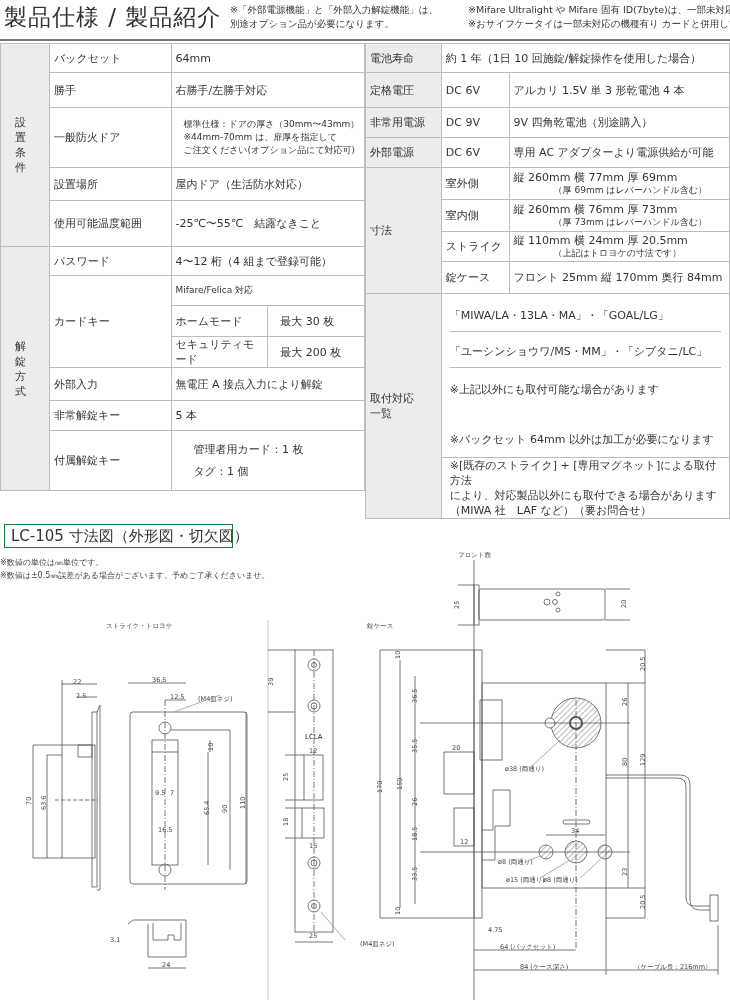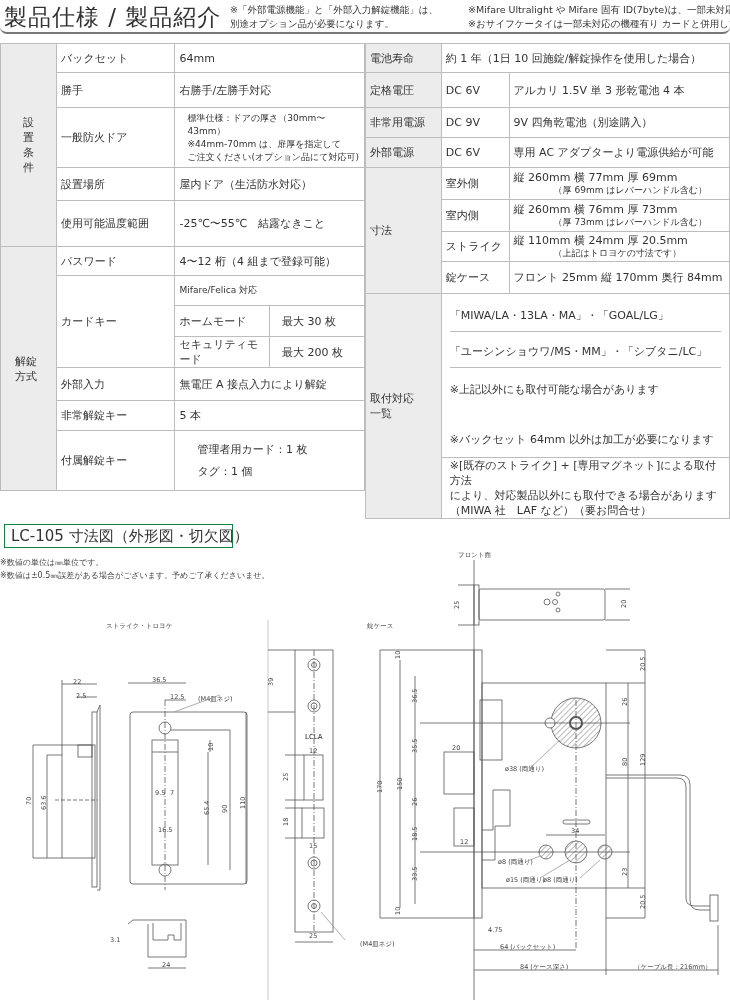--- a/index.html
+++ b/index.html
@@ -1,19 +1,19 @@
 <!DOCTYPE html>
 <html><head>
 <meta charset="utf-8">
 <style>
   * { box-sizing: border-box; margin: 0; padding: 0; }
   html, body { width: 730px; height: 1000px; background: #fff; overflow: hidden; }
   body { font-family: "DejaVu Sans", "Liberation Sans", sans-serif; color: #333; position: relative; }
 
-  .header { position: absolute; left: 0; top: 0; width: 730px; height: 34px; border-bottom: 2px solid #777; border-radius: 7px; }
+  .header { position: absolute; left: 0; top: 0; width: 730px; height: 41px; border-bottom: 2px solid #777; }
   .header .title { position: absolute; left: 4px; top: 2px; font-size: 23px; color: #333; letter-spacing: 1px; white-space: nowrap; }
   .header .note { position: absolute; font-size: 9.5px; color: #333; line-height: 14px; white-space: nowrap; }
   .note-l1 { left: 230px; top: 3px; } .note-l2 { left: 230px; top: 17px; }
   .note-r1 { left: 468px; top: 3px; } .note-r2 { left: 468px; top: 17px; }
 
   table.spec { position: absolute; border-collapse: collapse; font-size: 11px; color: #333; }
   table.spec td { border: 1px solid #bdbdbd; vertical-align: middle; padding: 0 4px; line-height: 15px; }
   td.cat { background: #ececec; }
   td.left { text-align: left !important; padding-left: 12px !important; }
   .small { font-size: 9px; margin-left: 40px; }
@@ -40,21 +40,21 @@
 
 <table class="spec" id="tblL">
   <colgroup>
       <col style="width:49px">
       <col style="width:122px">
       <col style="width:97px">
       <col style="width:97px">
     </colgroup>
   <tbody>
       <tr style="height:29px">
-    <td class="cat" rowspan="5" style="padding:0 22px;">設置条件</td>
+    <td class="cat" rowspan="5" style="padding:0 14px;">設置条件</td>
     <td>バックセット</td>
     <td colspan="2">64mm</td>
   </tr>
   <tr style="height:35px">
     <td>勝手</td>
     <td colspan="2">右勝手/左勝手対応</td>
   </tr>
   <tr style="height:60px">
     <td>一般防火ドア</td>
     <td colspan="2" class="left small" style="line-height:13px;">

